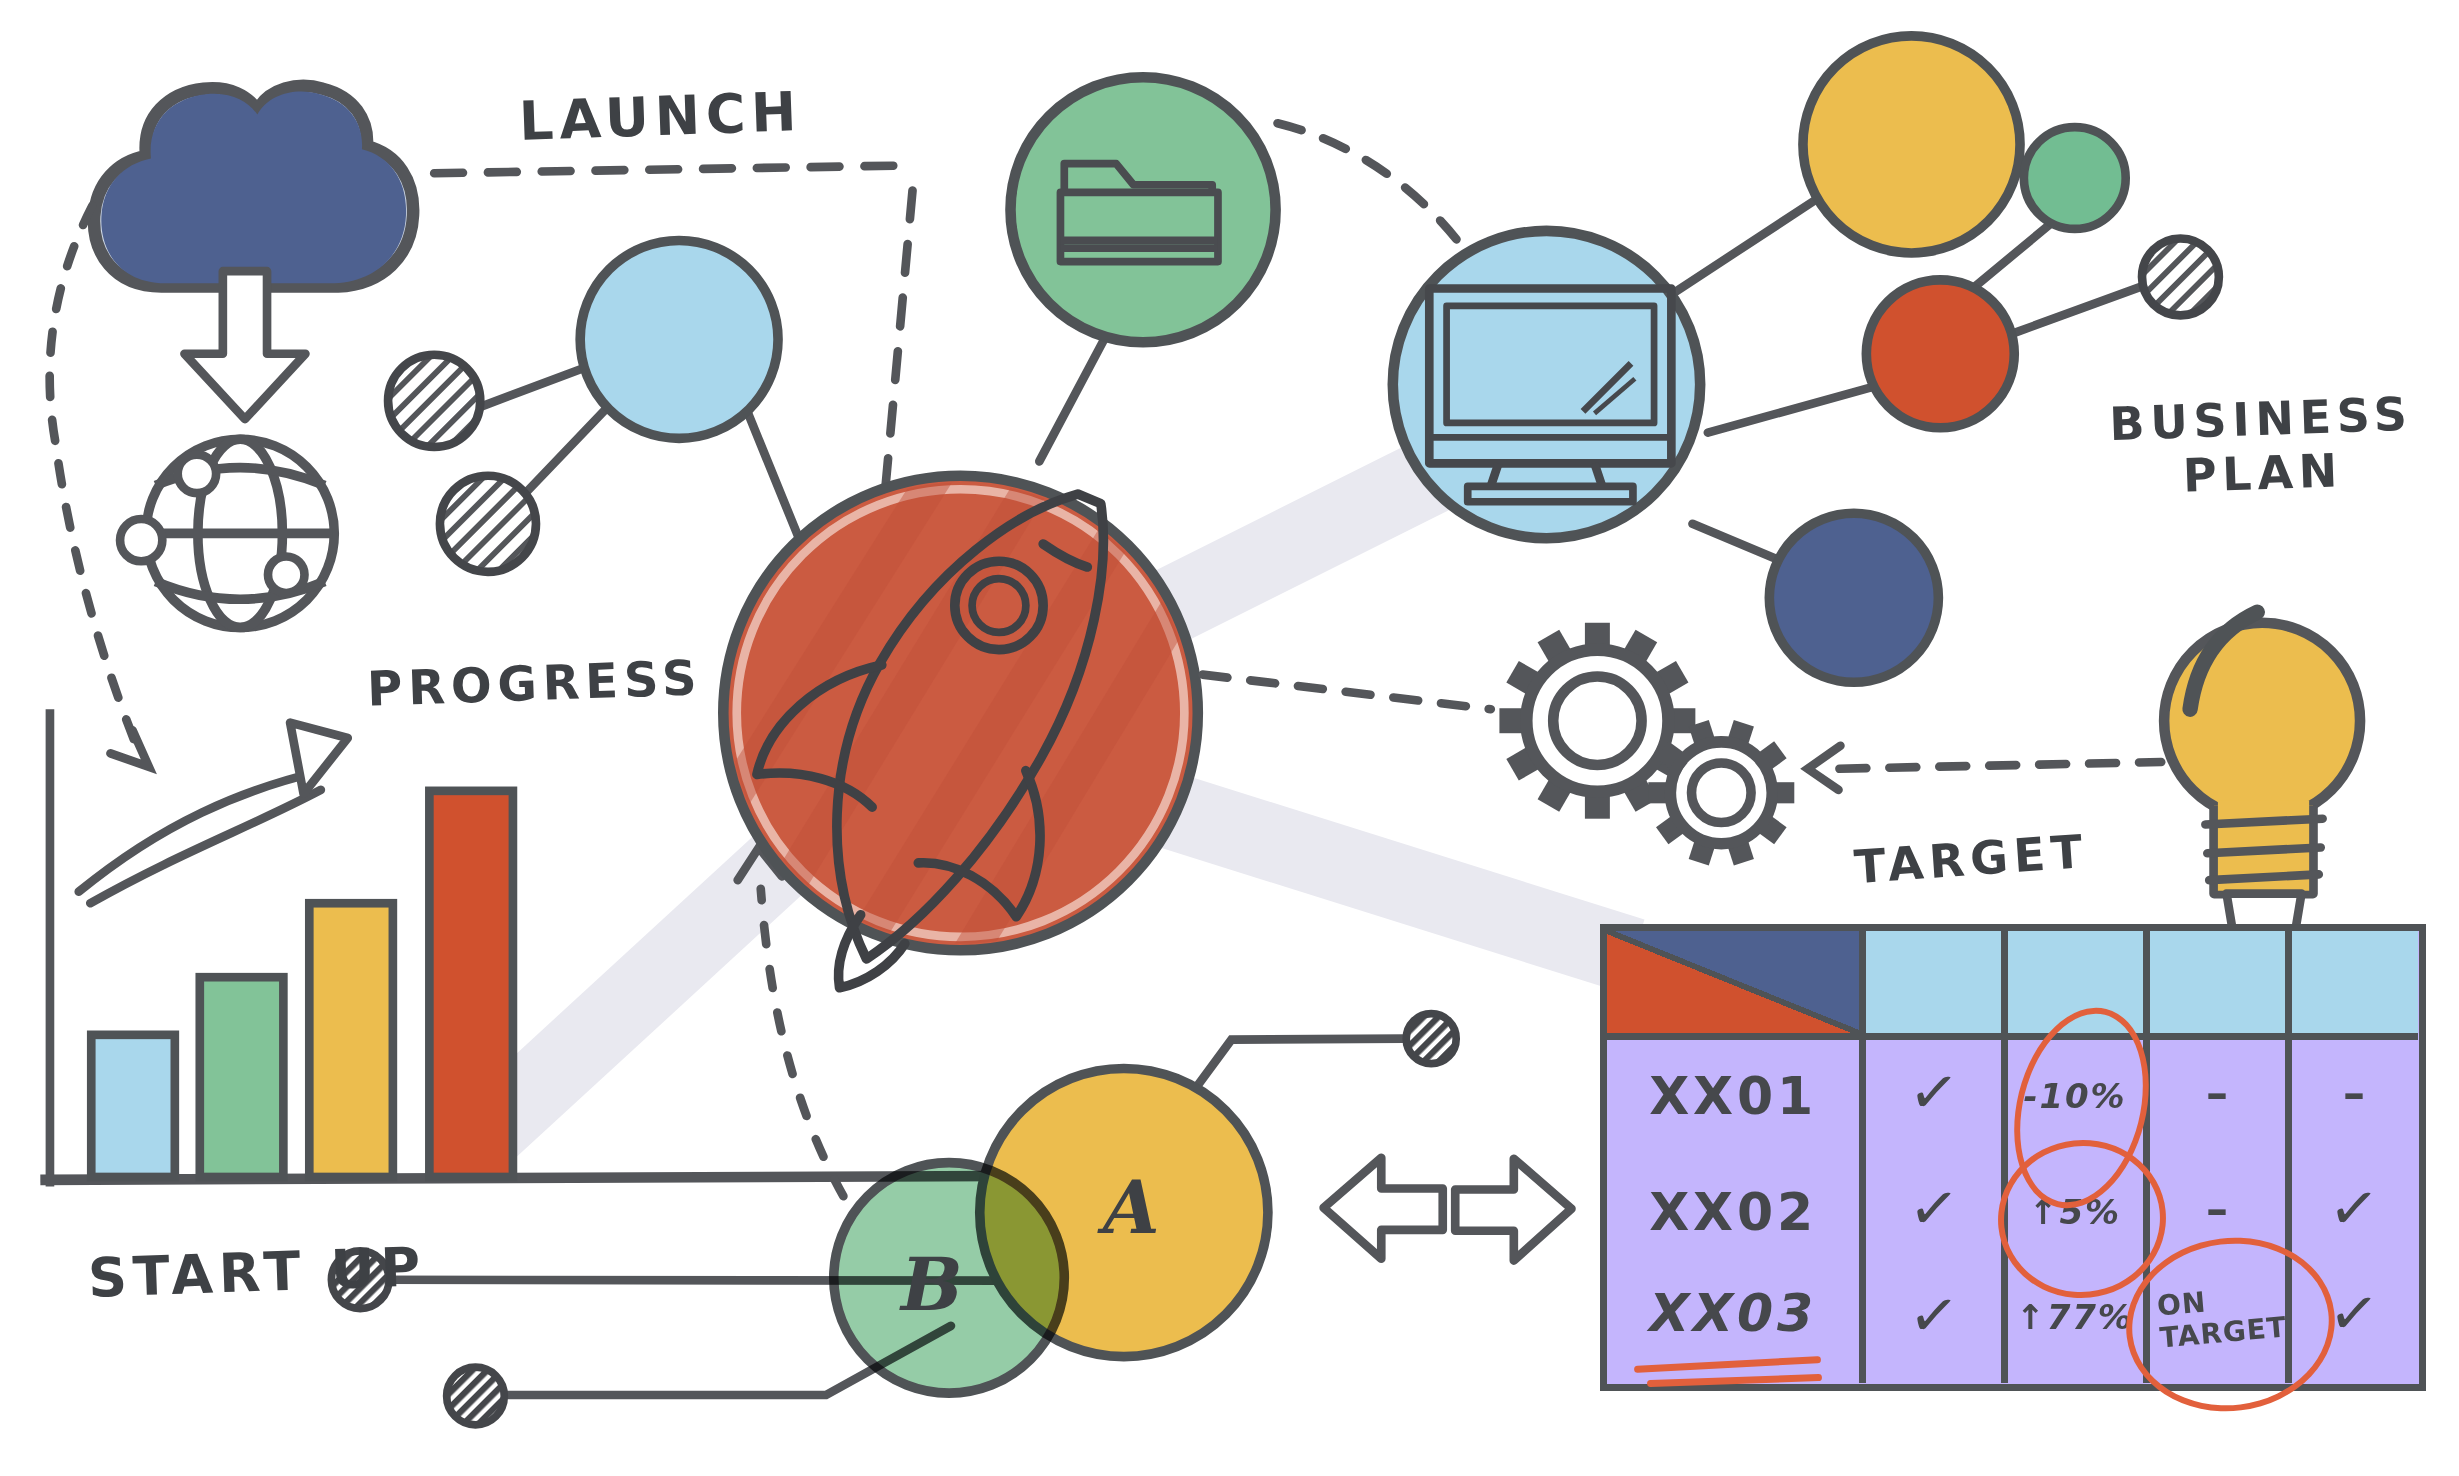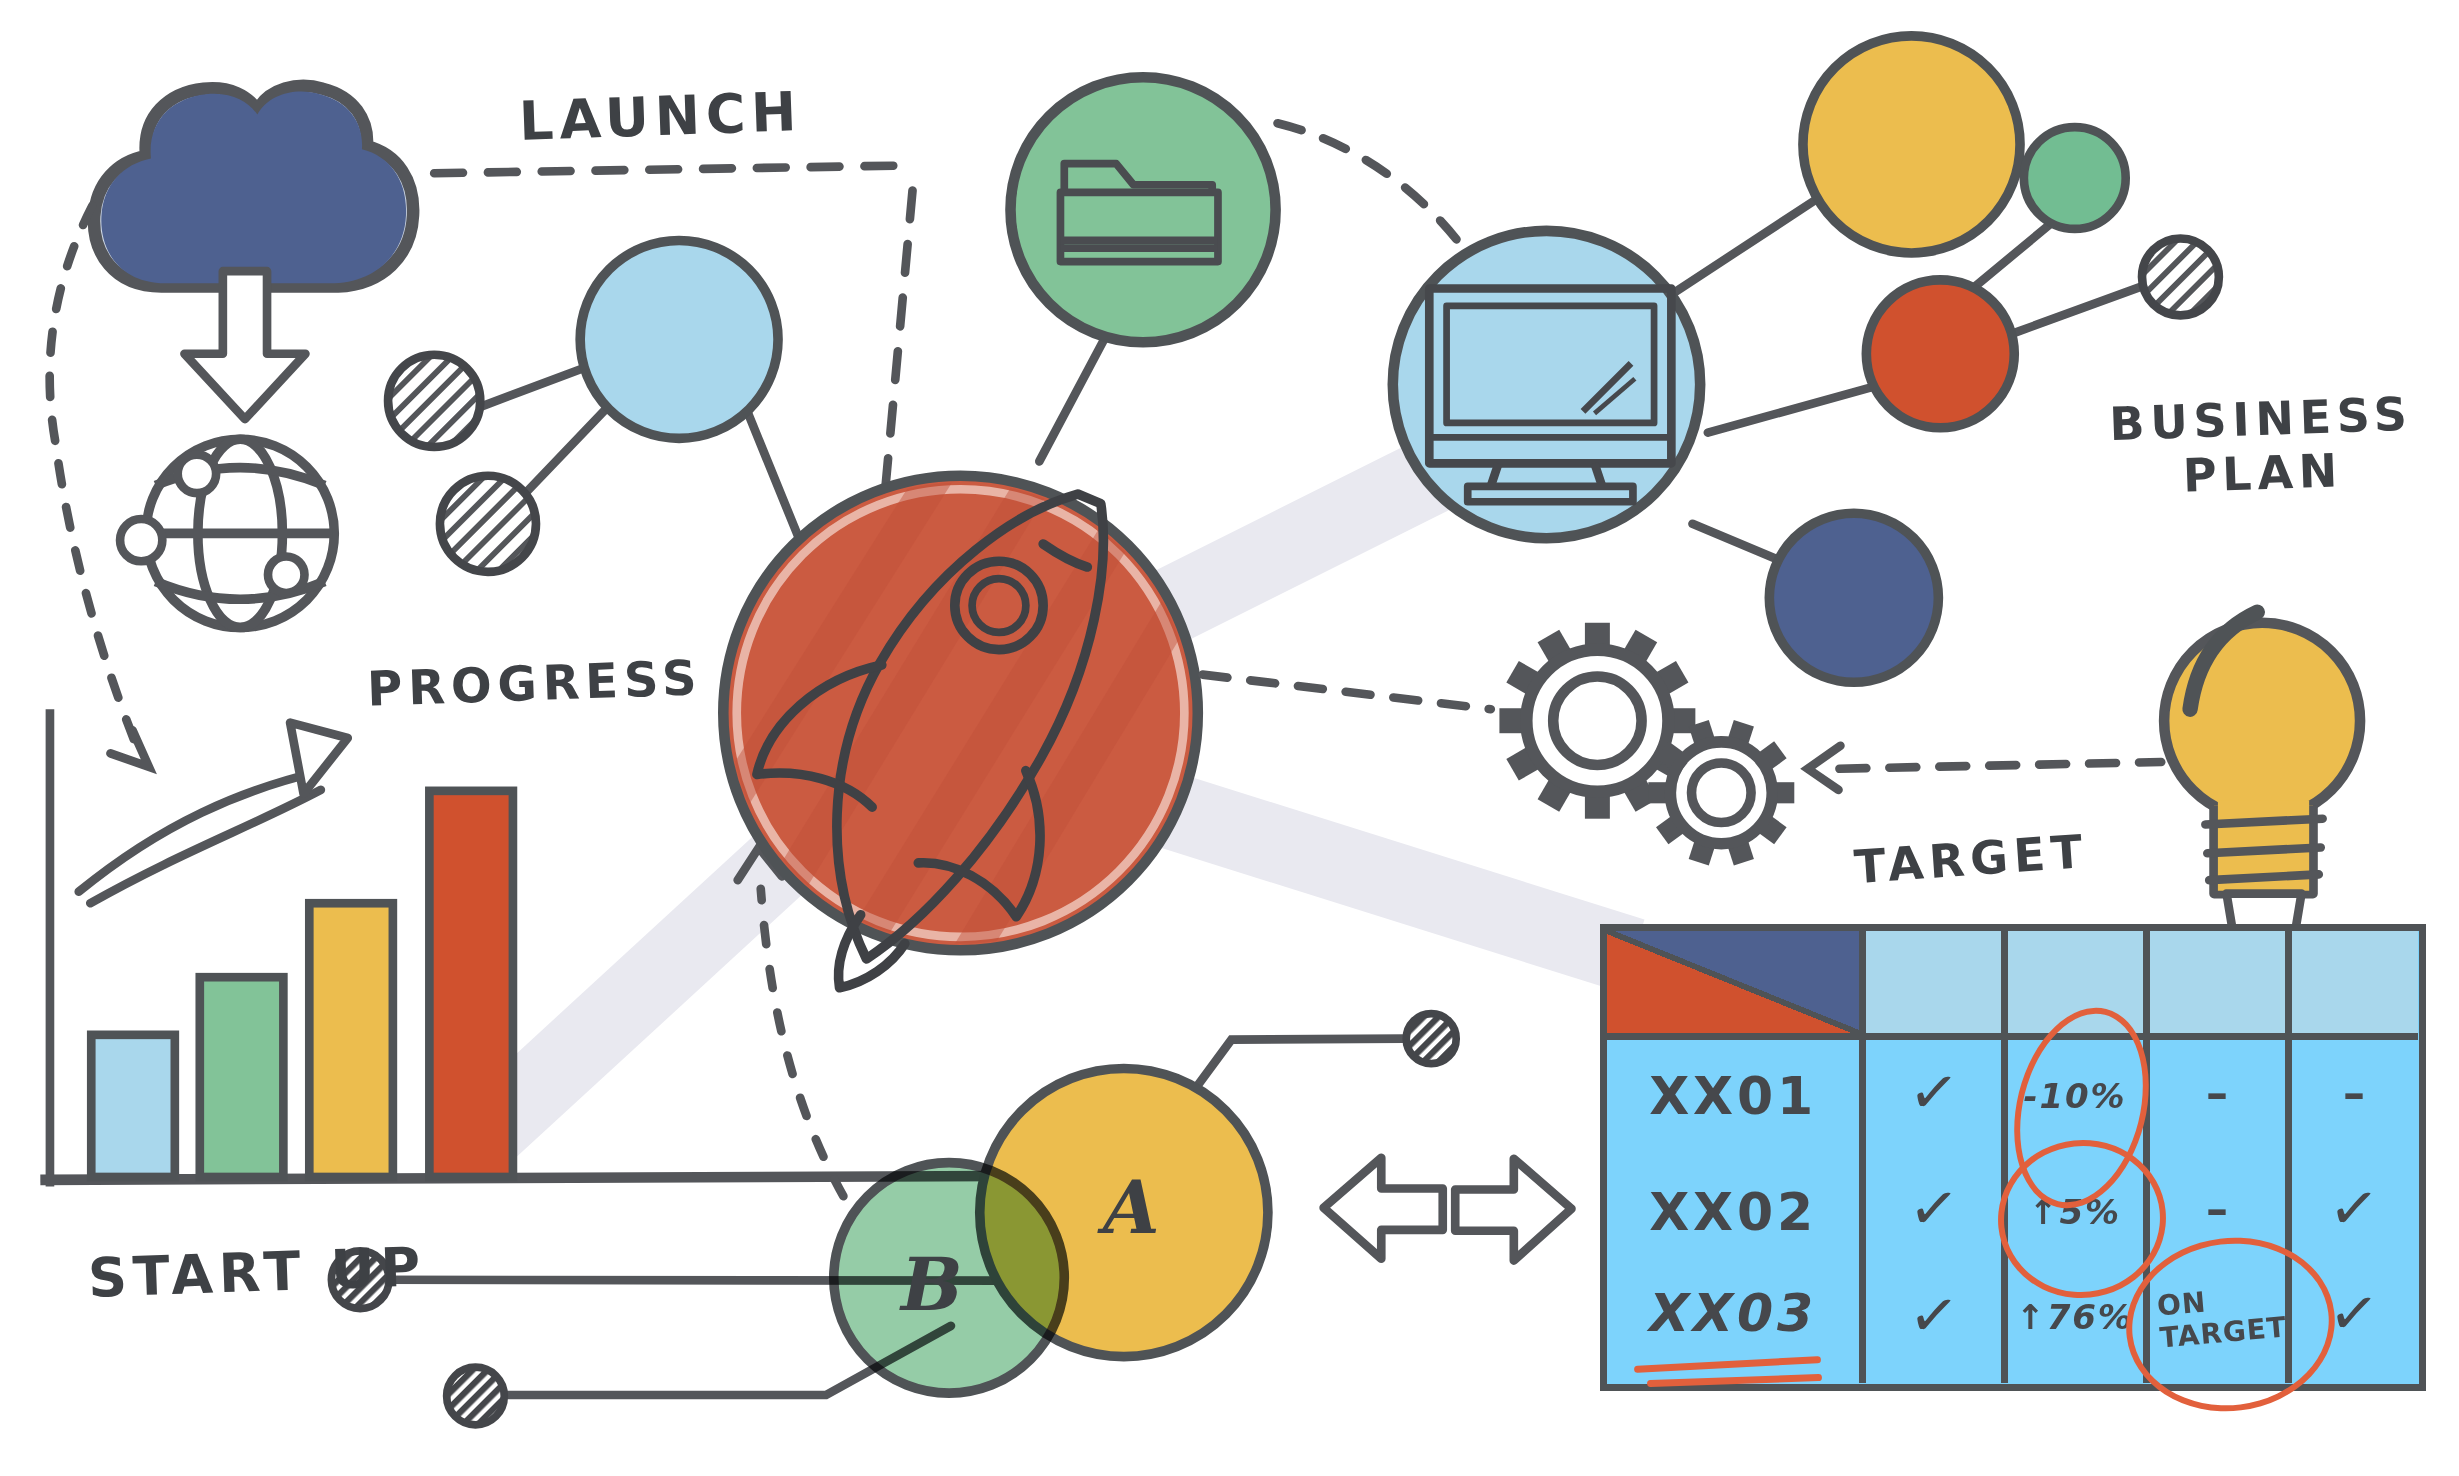--- a/index.html
+++ b/index.html
@@ -3,21 +3,21 @@
 <meta charset="utf-8">
 <style>
   html,body{margin:0;padding:0;background:#ffffff;}
   .stage{position:relative;width:2459px;height:1477px;background:#ffffff;overflow:hidden;
          font-family:"DejaVu Sans",sans-serif;color:#3e4145;}
   .stage svg{position:absolute;left:0;top:0;}
   .hw{position:absolute;font-weight:bold;color:#3e4145;white-space:nowrap;letter-spacing:5.8px;}
   .venn-letter{position:absolute;font-family:"DejaVu Serif",serif;font-style:italic;font-weight:bold;color:#3e4145;}
   
   .target-table{position:absolute;left:1600px;top:924px;width:826px;height:467px;
-    border:7.7px solid #4f5356;background:#7dd3fc;box-sizing:border-box;}
+    border:7.7px solid #4f5356;background:#c4b5fd;box-sizing:border-box;}
   .tbl-inner{position:relative;width:811px;height:452px;}
   .tbl-header-corner{position:absolute;left:0;top:0;width:252px;height:102px;
     background:linear-gradient(to top right,#d0512e 48.5%,#4f5356 48.5%,#4f5356 51.5%,#4e6190 51.5%);}
   .tbl-header-blue{position:absolute;left:252px;top:0;width:559px;height:102px;background:#a9d7ec;}
   .tbl-hline{position:absolute;left:0;top:102px;width:811px;height:6.7px;background:#4f5356;}
   .tbl-vline{position:absolute;top:0;width:6.7px;height:452px;background:#4f5356;}
   .cell{position:absolute;transform:translate(-50%,-50%);white-space:nowrap;font-weight:bold;color:#46484c;}
   .row-label{font-size:52px;letter-spacing:3.8px;}
   .check{font-size:60px;font-weight:normal;transform:translate(-50%,-50%) rotate(6deg);}
   .pct{font-size:34px;letter-spacing:1.9px;font-style:italic;}
@@ -283,21 +283,21 @@
       <div class="cell dashcell" style="left:747px;top:161px;">–</div>
 
       <div class="cell row-label" style="left:126px;top:281px;">XX02</div>
       <div class="cell check" style="left:327px;top:277px;">✓</div>
       <div class="cell pct" style="left:468px;top:281px;">↑5%</div>
       <div class="cell dashcell" style="left:610px;top:277px;">–</div>
       <div class="cell check" style="left:747px;top:277px;">✓</div>
 
       <div class="cell row-label" style="left:126px;top:382px;font-style:italic;">XX03</div>
       <div class="cell check" style="left:327px;top:384px;">✓</div>
-      <div class="cell pct" style="left:468px;top:386px;">↑76%</div>
+      <div class="cell pct" style="left:468px;top:386px;">↑77%</div>
       <div class="cell ontarget" style="left:615px;top:386px;">
         <span>ON</span><br>
         <span>TARGET</span>
       </div>
       <div class="cell check" style="left:747px;top:382px;">✓</div>
 
       <div class="ann-ellipse" style="left:410px;top:75px;width:117px;height:192px;transform:rotate(14deg);"></div>
       <div class="ann-ellipse" style="left:391px;top:209px;width:156px;height:146px;transform:rotate(-6deg);"></div>
       <div class="ann-ellipse" style="left:519px;top:307px;width:197px;height:161px;transform:rotate(-7deg);"></div>
       <div class="ann-underline" style="left:27px;top:430px;width:187px;transform:rotate(-3deg);"></div>

